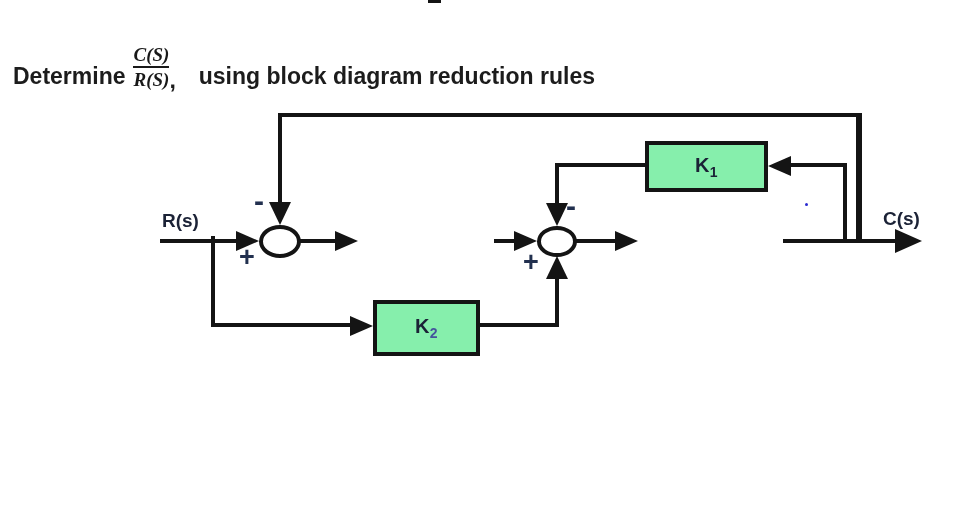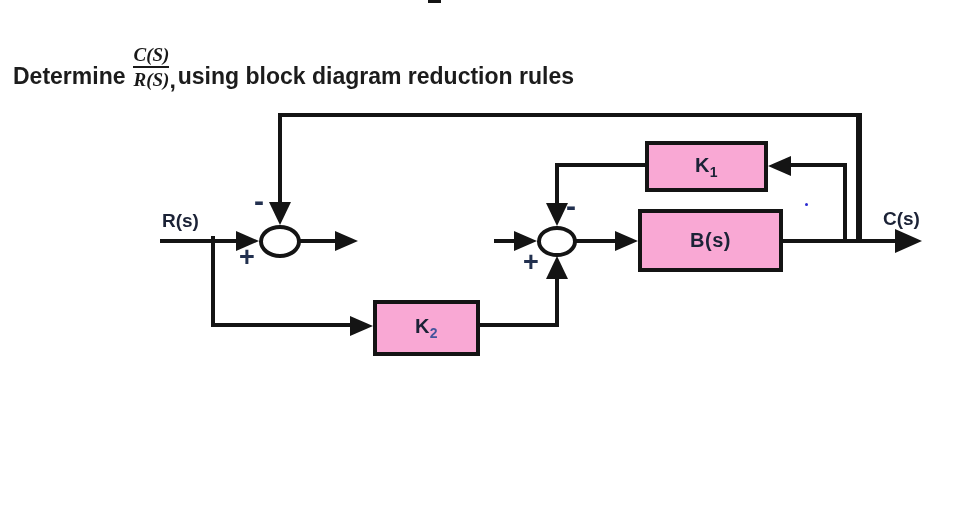--- a/index.html
+++ b/index.html
@@ -8,26 +8,26 @@
     font-family:"Liberation Sans",sans-serif;overflow:hidden;
   }
   *,*::before,*::after{box-sizing:border-box;}
 
   
   .title{position:absolute;left:13px;top:36px;height:54px;display:flex;align-items:flex-end;color:#1c1c1c;font-weight:bold;}
   .title .word{font-size:23px;}
   .frac{display:flex;flex-direction:column;align-items:center;margin-left:8px;font-family:"Liberation Serif",serif;font-style:italic;font-size:19px;line-height:21px;color:#181818;}
   .frac .bar{width:100%;height:2px;background:#191919;margin:1px 0;}
   .comma{font-size:23px;align-self:flex-end;transform:translateY(4px);}
-  .suffix{font-size:23px;margin-left:2px;}
+  .suffix{font-size:23px;margin-left:23px;}
 
   
   .line{position:absolute;background:#141414;}
   .block{
-    position:absolute;background:#f9a8d4;border:4px solid #141414;
+    position:absolute;background:#86efac;border:4px solid #141414;
     display:flex;align-items:center;justify-content:center;
     font-weight:bold;font-size:20px;color:#1b2236;letter-spacing:.5px;text-align:right;
   }
   .sum{position:absolute;background:#ffffff;border:4px solid #141414;border-radius:50%;}
   .ah{position:absolute;width:0;height:0;}
   .ah-r{border-top:10px solid transparent;border-bottom:10px solid transparent;border-left:23px solid #141414;}
   .ah-r-big{border-top:12px solid transparent;border-bottom:12px solid transparent;border-left:27px solid #141414;}
   .ah-l{border-top:10px solid transparent;border-bottom:10px solid transparent;border-right:23px solid #141414;}
   .ah-d{border-left:11px solid transparent;border-right:11px solid transparent;border-top:23px solid #141414;}
   .ah-u{border-left:11px solid transparent;border-right:11px solid transparent;border-bottom:23px solid #141414;}
@@ -76,23 +76,20 @@
   <div class="line" style="left:494px;top:239px;width:24px;height:4px;"></div>
   <div class="ah ah-r" style="left:514px;top:231px;"></div>
 
   <div class="sum" style="left:537px;top:226px;width:40px;height:31px;"></div>
   <span class="sign" style="left:566px;top:191px;font-size:30px;">-</span>
   <span class="sign" style="left:523px;top:249px;font-size:27px;">+</span>
 
   <div class="line" style="left:575px;top:239px;width:43px;height:4px;"></div>
   <div class="ah ah-r" style="left:615px;top:231px;"></div>
 
-  <div class="block" style="left:638px;top:209px;width:145px;height:63px;">
-    <span>B(s)</span>
-  </div>
 
   <div class="line" style="left:783px;top:239px;width:113px;height:4px;"></div>
   <div class="ah ah-r-big" style="left:895px;top:229px;"></div>
   <span class="siglabel" style="left:883px;top:208px;">C(s)</span>
 
   <div class="line" style="left:843px;top:163px;width:4px;height:80px;"></div>
   <div class="line" style="left:787px;top:163px;width:58px;height:4px;"></div>
   <div class="ah ah-l" style="left:768px;top:156px;"></div>
   <div class="block" style="left:645px;top:141px;width:123px;height:51px;">
     <span><span>K</span><span class="sub">1</span></span>

